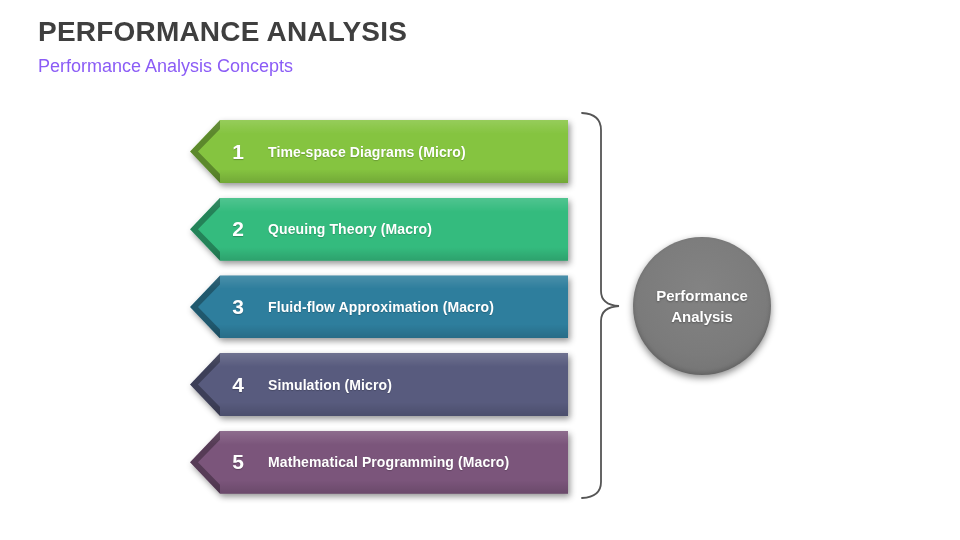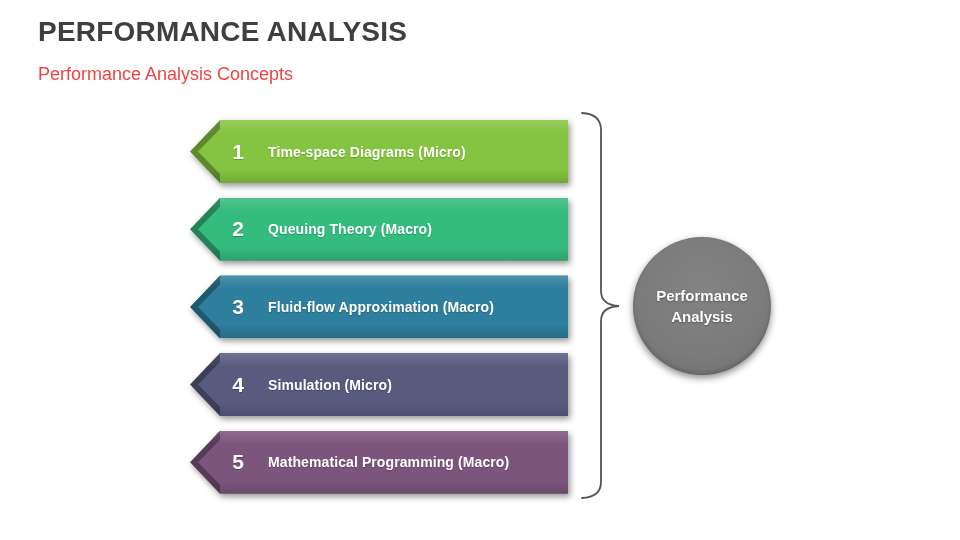--- a/index.html
+++ b/index.html
@@ -9,21 +9,21 @@
     font-family:"Liberation Sans","DejaVu Sans",sans-serif;
   }
 
   
   .header{position:absolute;left:38px;top:16px;}
   .title{
     font-size:28px;font-weight:700;color:#3f3f3f;letter-spacing:.2px;
     line-height:1.15;
   }
   .subtitle{
-    font-size:18px;font-weight:400;color:#ef4444;margin-top:16px;
+    font-size:18px;font-weight:400;color:#8b5cf6;margin-top:8px;
     line-height:1.2;
   }
 
   
   .list{position:absolute;left:190px;top:120px;width:378px;}
   .arrow-wrap{
     width:378px;height:63px;margin-bottom:14.7px;
     filter:drop-shadow(2px 3px 3px rgba(0,0,0,0.42));
   }
   .arrow{

